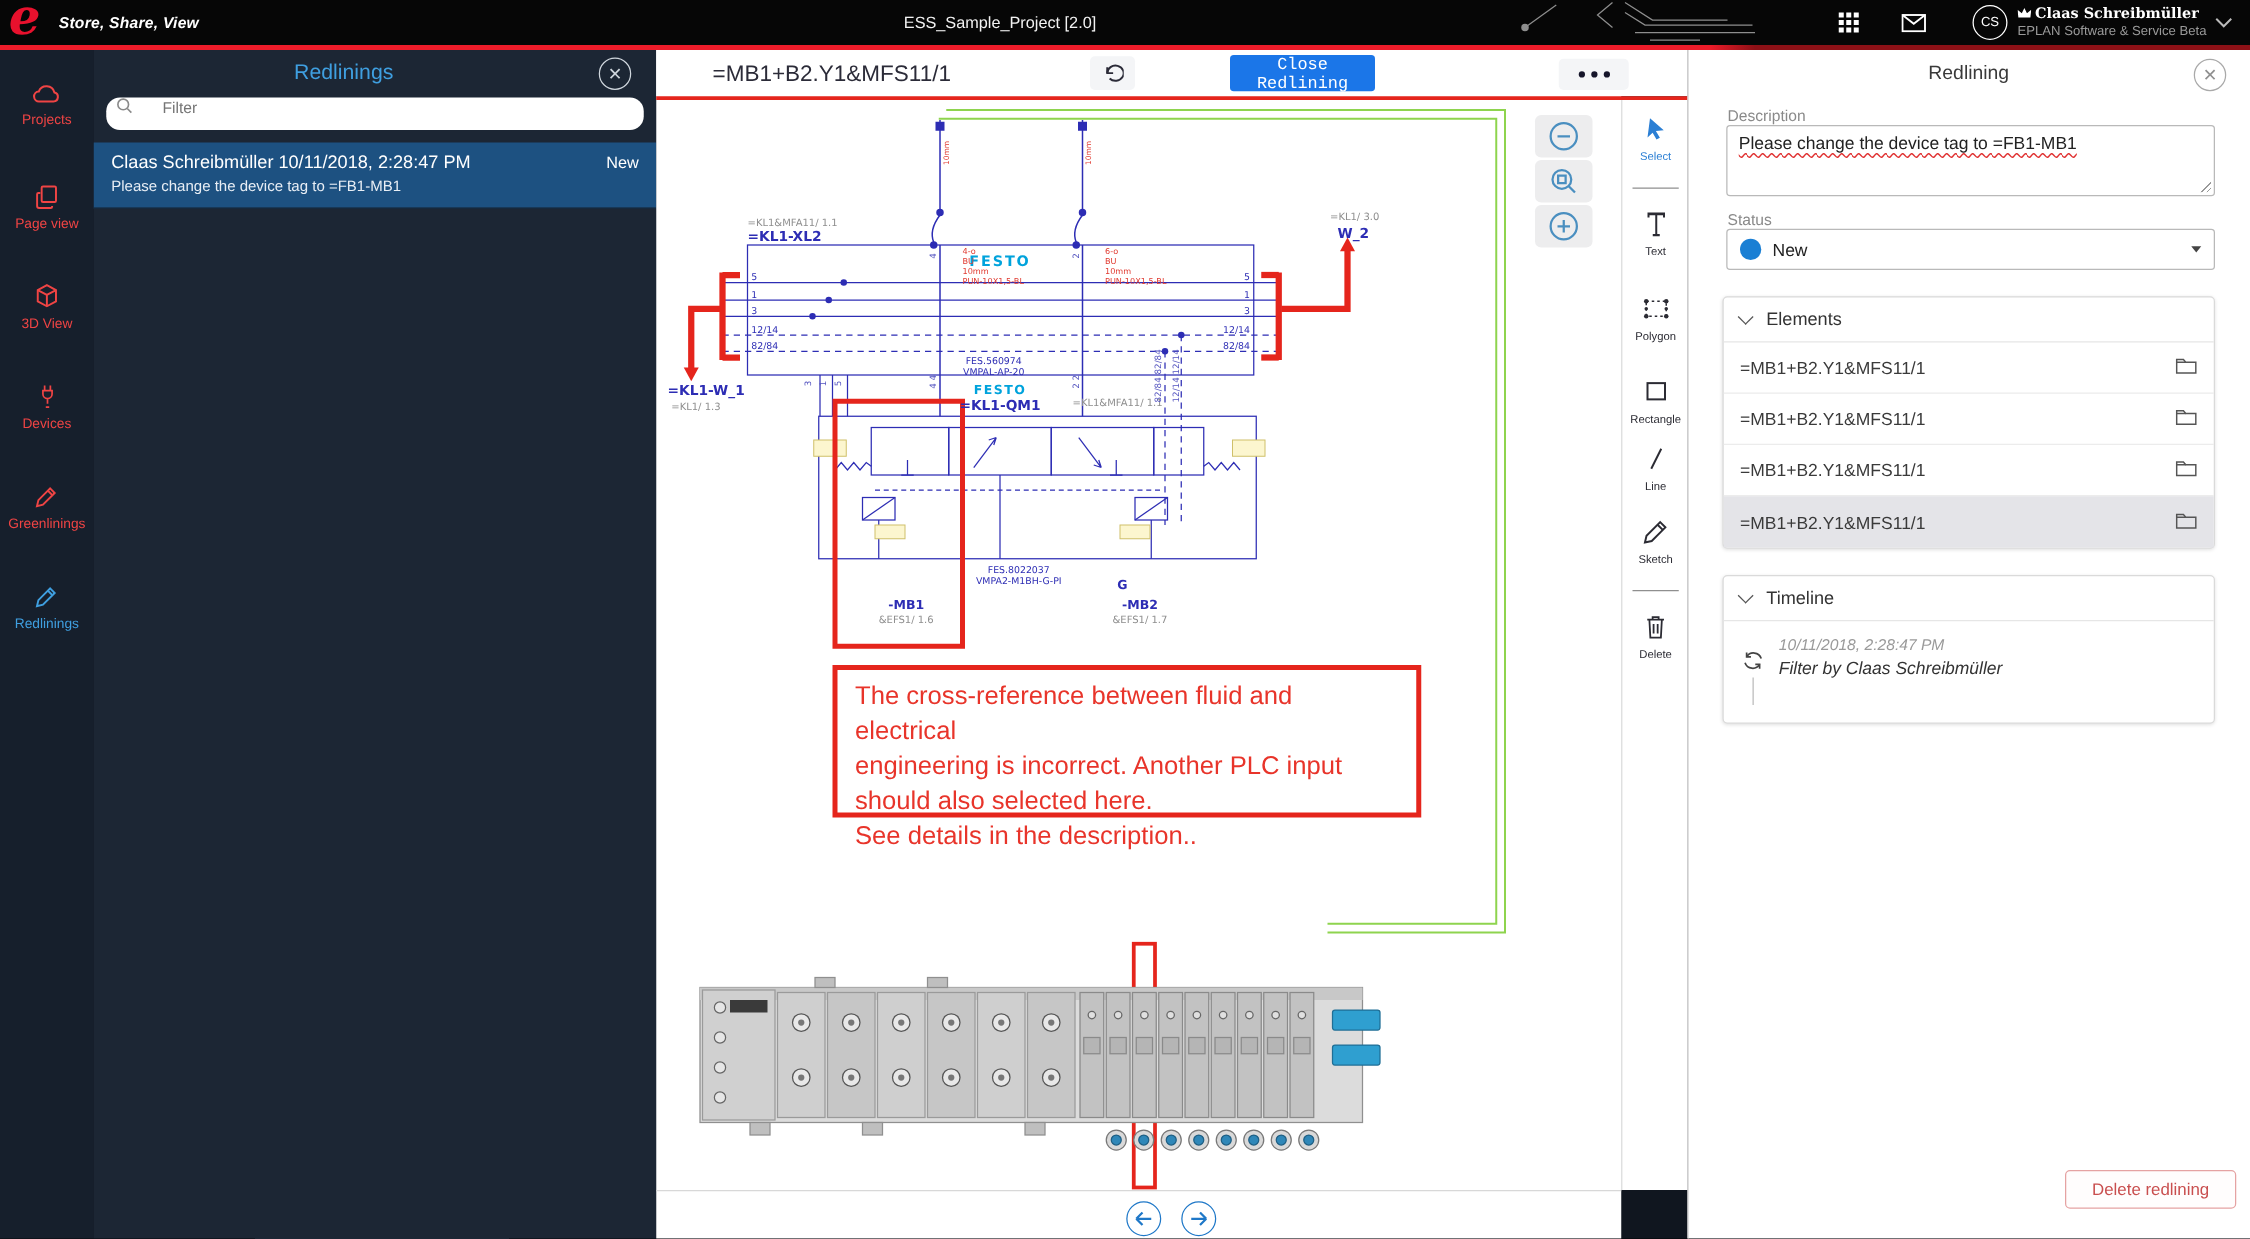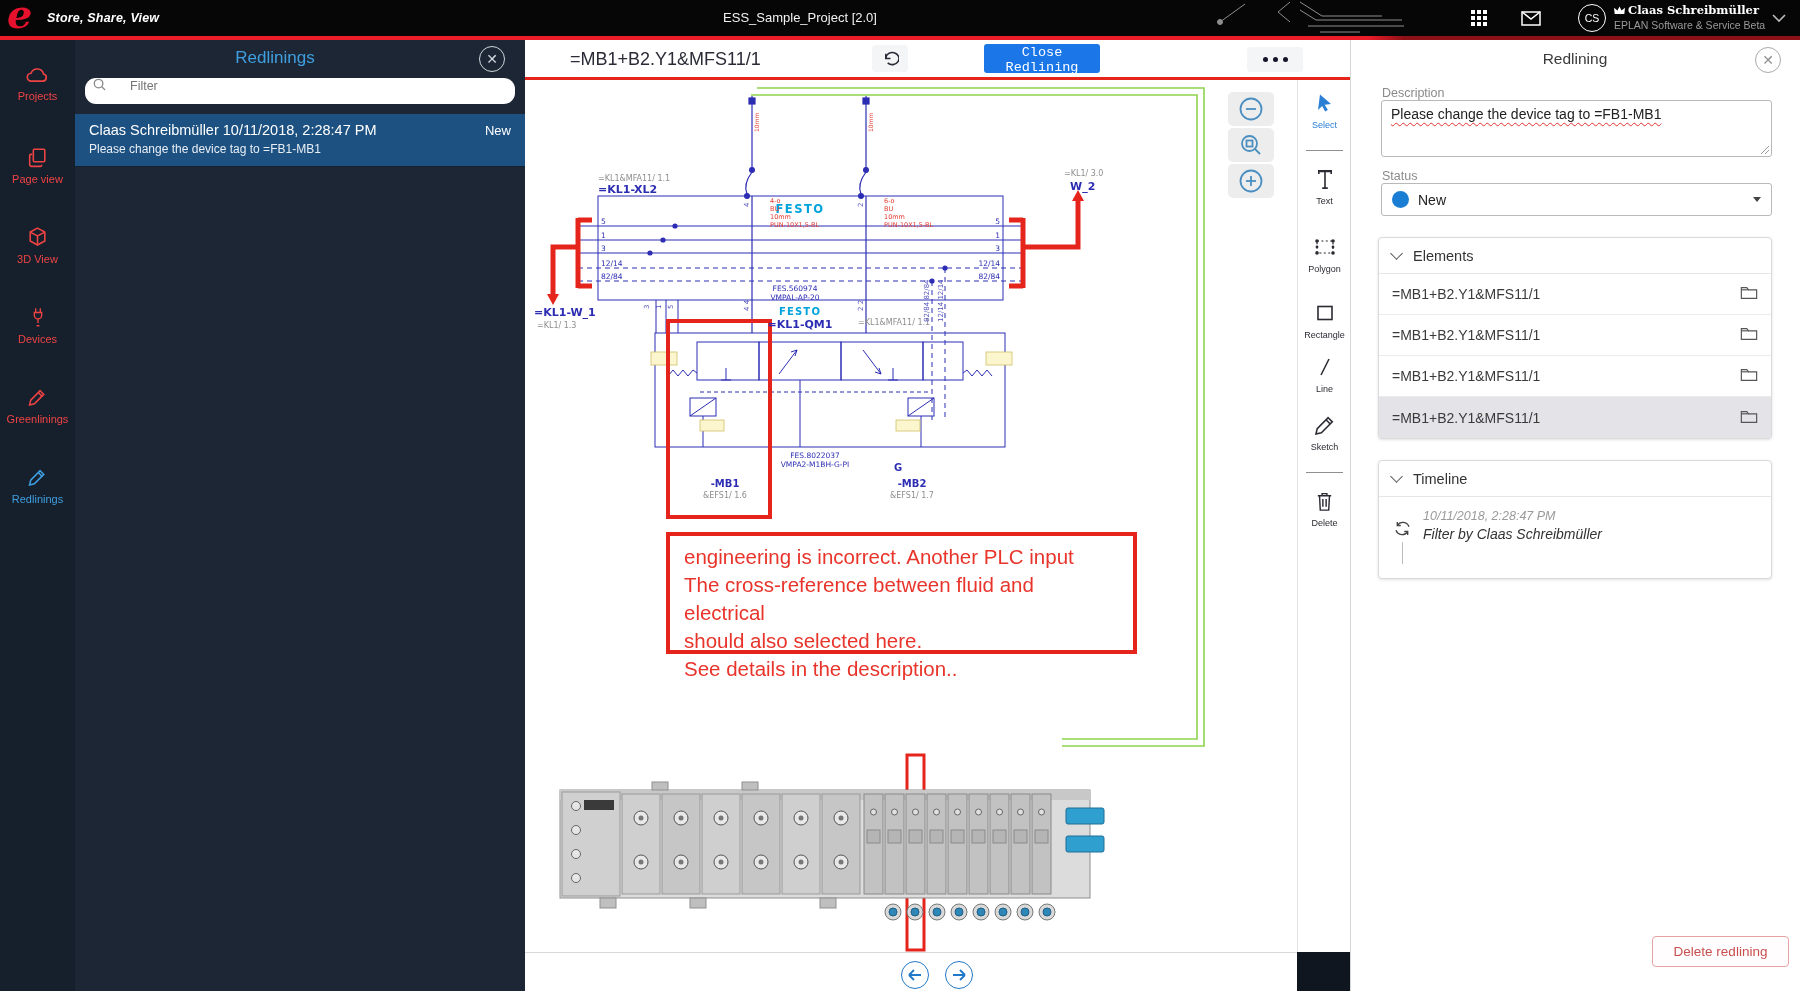--- a/index.html
+++ b/index.html
@@ -524,22 +524,22 @@
     <button class="zbtn">
       <svg width="26" height="26" viewBox="0 0 26 26" fill="none" stroke="#4a8fc0" stroke-width="1.8">
         <circle cx="13" cy="13" r="10.5"></circle>
           <line x1="8" y1="13" x2="18" y2="13"></line>
           <line x1="13" y1="8" x2="13" y2="18"></line>
       </svg>
     </button>
   </div>
 
   <div class="abs annot-box" id="annot-box">
+      <div>The cross-reference between fluid and electrical</div>
       <div>engineering is incorrect. Another PLC input</div>
-      <div>The cross-reference between fluid and electrical</div>
       <div>should also selected here.</div>
       <div>See details in the description..</div>
     </div>
 
   <div class="abs canvas-bottom-line"></div>
   <button class="abs navbtn" style="left:901px;top:961px;">
     <svg width="14" height="12" viewBox="0 0 14 12" fill="none" stroke="#1f78c8" stroke-width="1.8">
         <path d="M13 6H1m0 0l5-5M1 6l5 5"></path>
       </svg>
   </button>

